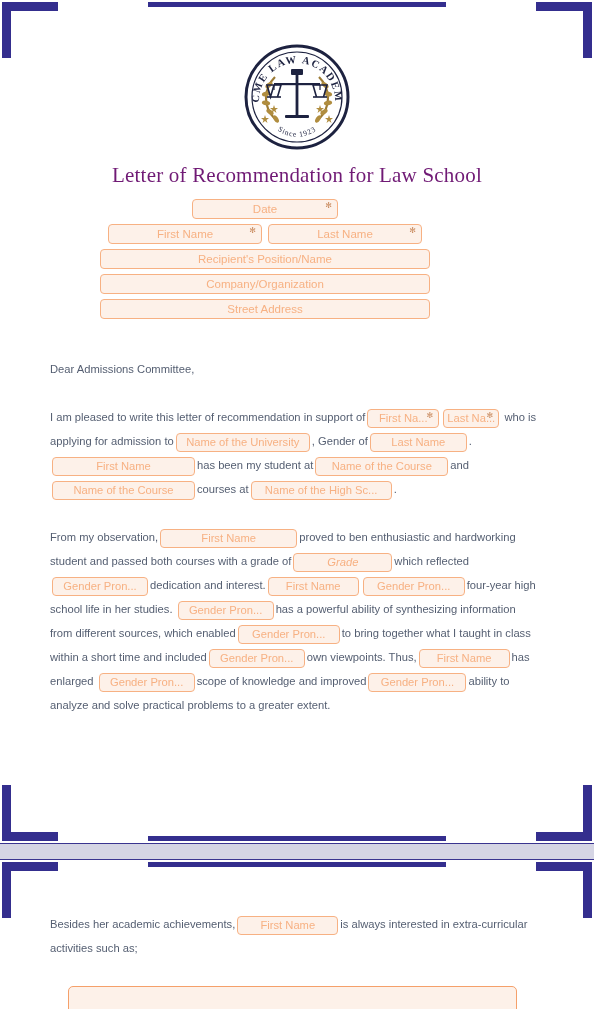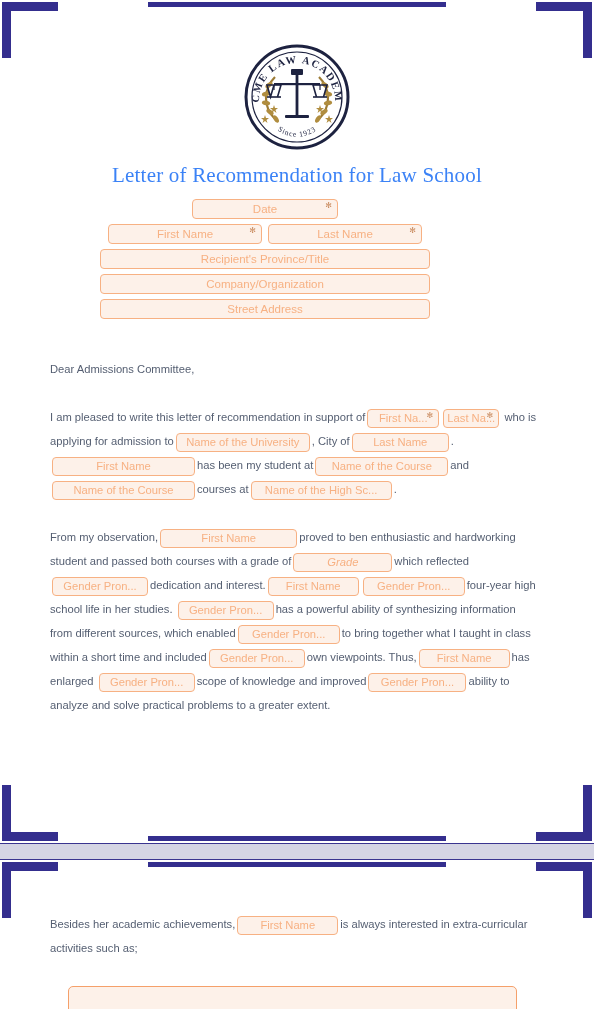--- a/index.html
+++ b/index.html
@@ -90,21 +90,21 @@
 
   
   .doc-title {
     position: absolute;
     top: 163px;
     left: 0;
     width: 594px;
     text-align: center;
     font-family: "Liberation Serif", serif;
     font-size: 21px;
-    color: #3b82f6;
+    color: #701a75;
     letter-spacing: 0.2px;
   }
 
   
   .field {
     display: inline-flex;
     align-items: center;
     justify-content: center;
     position: relative;
     background: #fdf1e9;
@@ -291,21 +291,21 @@
           <span>First Name</span>
           <span class="star">✻</span>
         </div>
         <div class="field w-name">
           <span>Last Name</span>
           <span class="star">✻</span>
         </div>
       </div>
       <div class="row">
         <div class="field w-wide">
-          <span>Recipient's Province/Title</span>
+          <span>Recipient's Position/Name</span>
         </div>
       </div>
       <div class="row">
         <div class="field w-wide">
           <span>Company/Organization</span>
         </div>
       </div>
       <div class="row">
         <div class="field w-wide">
           <span>Street Address</span>
@@ -317,21 +317,21 @@
       <p>Dear Admissions Committee,</p>
       <div class="spacer-lg"></div>
       <p><span>I am pleased to write this letter of recommendation in support of</span><span class="field f-firstna">
             <span>First Na...</span>
             <span class="star">✻</span>
           </span><span class="field f-lastna">
             <span>Last Na...</span>
             <span class="star">✻</span>
           </span> <span>who is applying for admission to</span><span class="field f-univ">
             <span>Name of the University</span>
-          </span><span>, City of</span><span class="field f-lastname">
+          </span><span>, Gender of</span><span class="field f-lastname">
             <span>Last Name</span>
           </span><span>.</span> <span class="field f-firstname">
             <span>First Name</span>
           </span><span>has been my student at</span><span class="field f-course">
             <span>Name of the Course</span>
           </span><span>and</span> <span class="field f-course2">
             <span>Name of the Course</span>
           </span><span>courses at</span><span class="field f-highsc">
             <span>Name of the High Sc...</span>
           </span><span>.</span></p>

